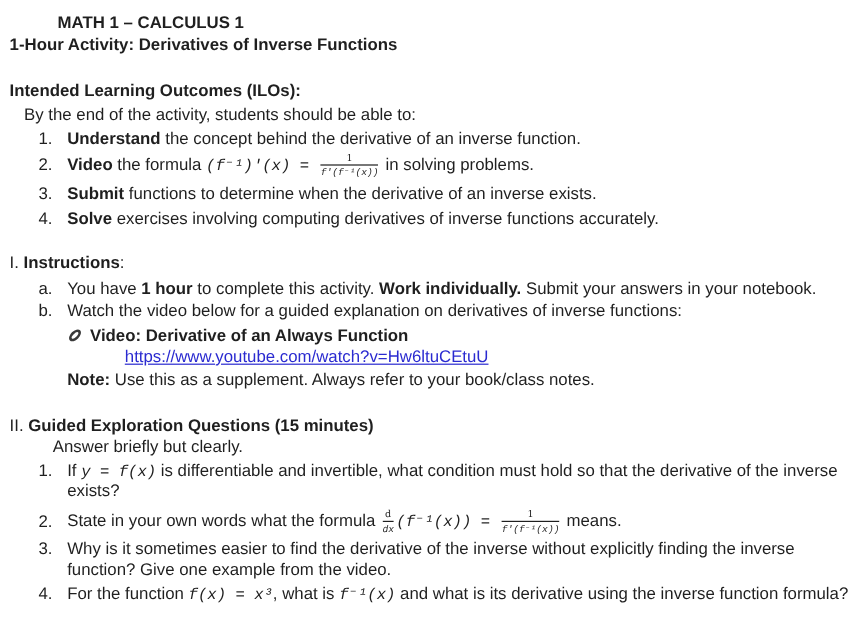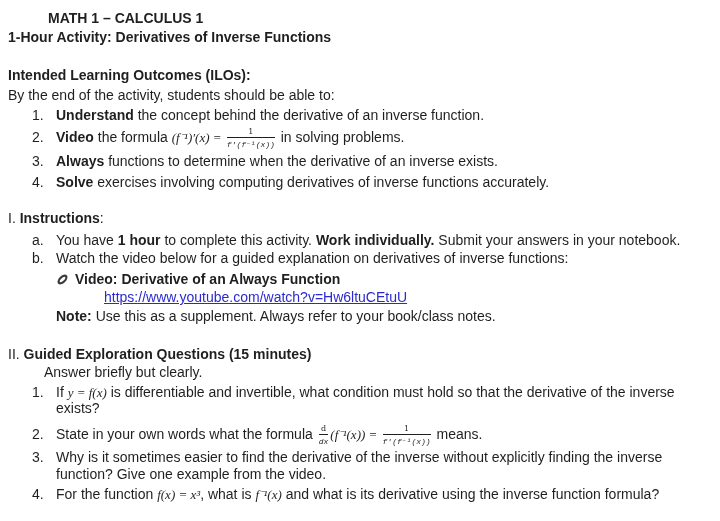--- a/index.html
+++ b/index.html
@@ -1,44 +1,44 @@
 <!DOCTYPE html>
 <html><head>
 <meta charset="utf-8">
 <style>
   html, body { margin: 0; padding: 0; background: #ffffff; }
   body { width: 720px; height: 521px; position: relative; overflow: hidden;
          font-family: "Liberation Sans", sans-serif; color: #1f1f1f; font-size: 14px; }
   .line { position: absolute; white-space: nowrap; line-height: 18px; }
   .b { font-weight: bold; }
-  .math { font-family: Liberation Serif, serif; font-style: italic; font-size: 13px; }
+  .math { font-family: Liberation Mono, monospace; font-style: italic; font-size: 13px; }
   .num { display: inline-block; width: 24px; }
   .frac { display: inline-block; vertical-align: middle; text-align: center; font-family: "DejaVu Serif", serif; font-style: italic; line-height: 9px; margin: 0 2px; }
   .frac .n { display: block; font-size: 8px; font-style: normal; border-bottom: 1px solid #1f1f1f; padding: 0 2px 1px; }
   .frac .d { display: block; font-size: 8px; padding-top: 2px; font-family: Liberation Mono, monospace; }
   a.link { color: #1a0dab; text-decoration: underline; color: #2a2ad0; margin-left: 48px; }
   .clip { display: inline-block; width: 13px; height: 13px; vertical-align: -2px; margin-right: 6px; }
 </style>
 </head>
 <body>
 
 <div class="line b" style="left:8px; top:9px;margin-left:40px;">MATH 1 – CALCULUS 1</div>
 <div class="line b" style="left:8px; top:28px;">1-Hour Activity: Derivatives of Inverse Functions</div>
 
 <div class="line b" style="left:8px; top:66px;">Intended Learning Outcomes (ILOs):</div>
-<div class="line" style="left:8px; top:86px;">By the end of the activity, students should be able to:</div>
+<div class="line" style="left:20px; top:86px;">By the end of the activity, students should be able to:</div>
 
 <div class="line" style="left:32px; top:106px;">
   <span class="num">1.</span><span class="b">Understand</span><span> the concept behind the derivative of an inverse function.</span>
 </div>
 <div class="line" style="left:32px; top:127px;">
   <span class="num">2.</span><span class="b">Video</span><span> the formula </span><span class="math">(f⁻¹)′(x) = </span><span class="frac"><span class="n">1</span><span class="d">f′(f⁻¹(x))</span></span><span> in solving problems.</span>
 </div>
 <div class="line" style="left:32px; top:152px;">
-  <span class="num">3.</span><span class="b">Always</span><span> functions to determine when the derivative of an inverse exists.</span>
+  <span class="num">3.</span><span class="b">Submit</span><span> functions to determine when the derivative of an inverse exists.</span>
 </div>
 <div class="line" style="left:32px; top:173px;">
   <span class="num">4.</span><span class="b">Solve</span><span> exercises involving computing derivatives of inverse functions accurately.</span>
 </div>
 
 <div class="line" style="left:8px; top:209px;text-align:center;">
   <span>I. </span><span class="b">Instructions</span><span>:</span>
 </div>
 <div class="line" style="left:32px; top:231px;">
   <span class="num">a.</span><span>You have </span><span class="b">1 hour</span><span> to complete this activity. </span><span class="b">Work individually.</span><span> Submit your answers in your notebook.</span>

